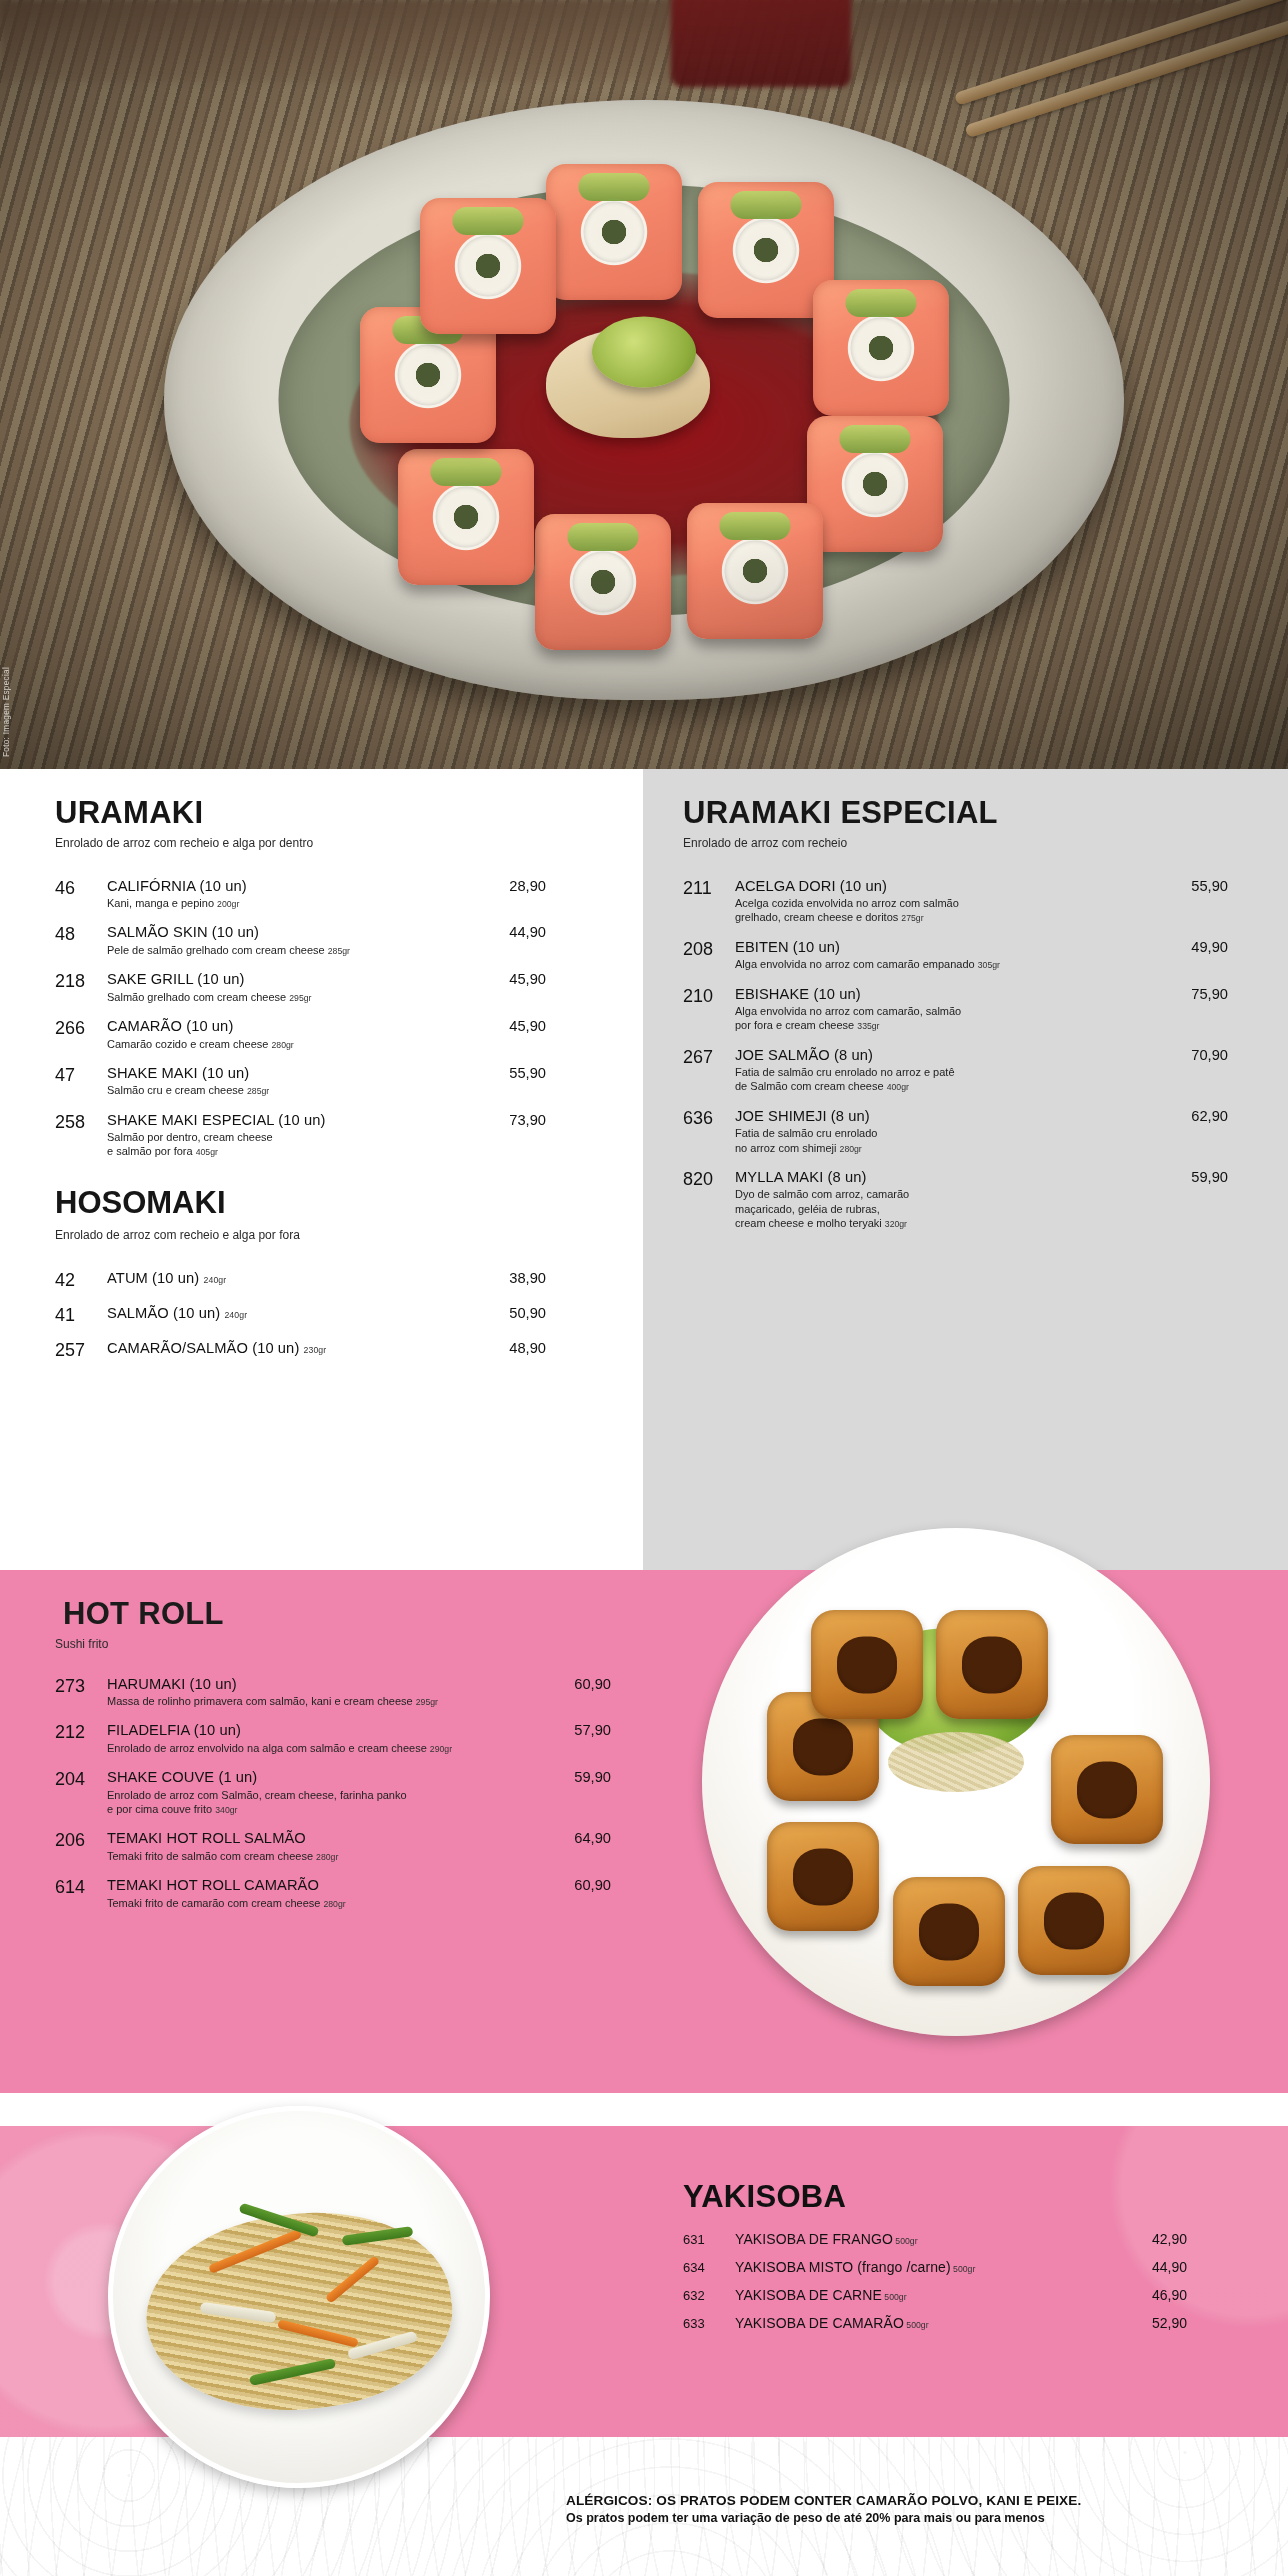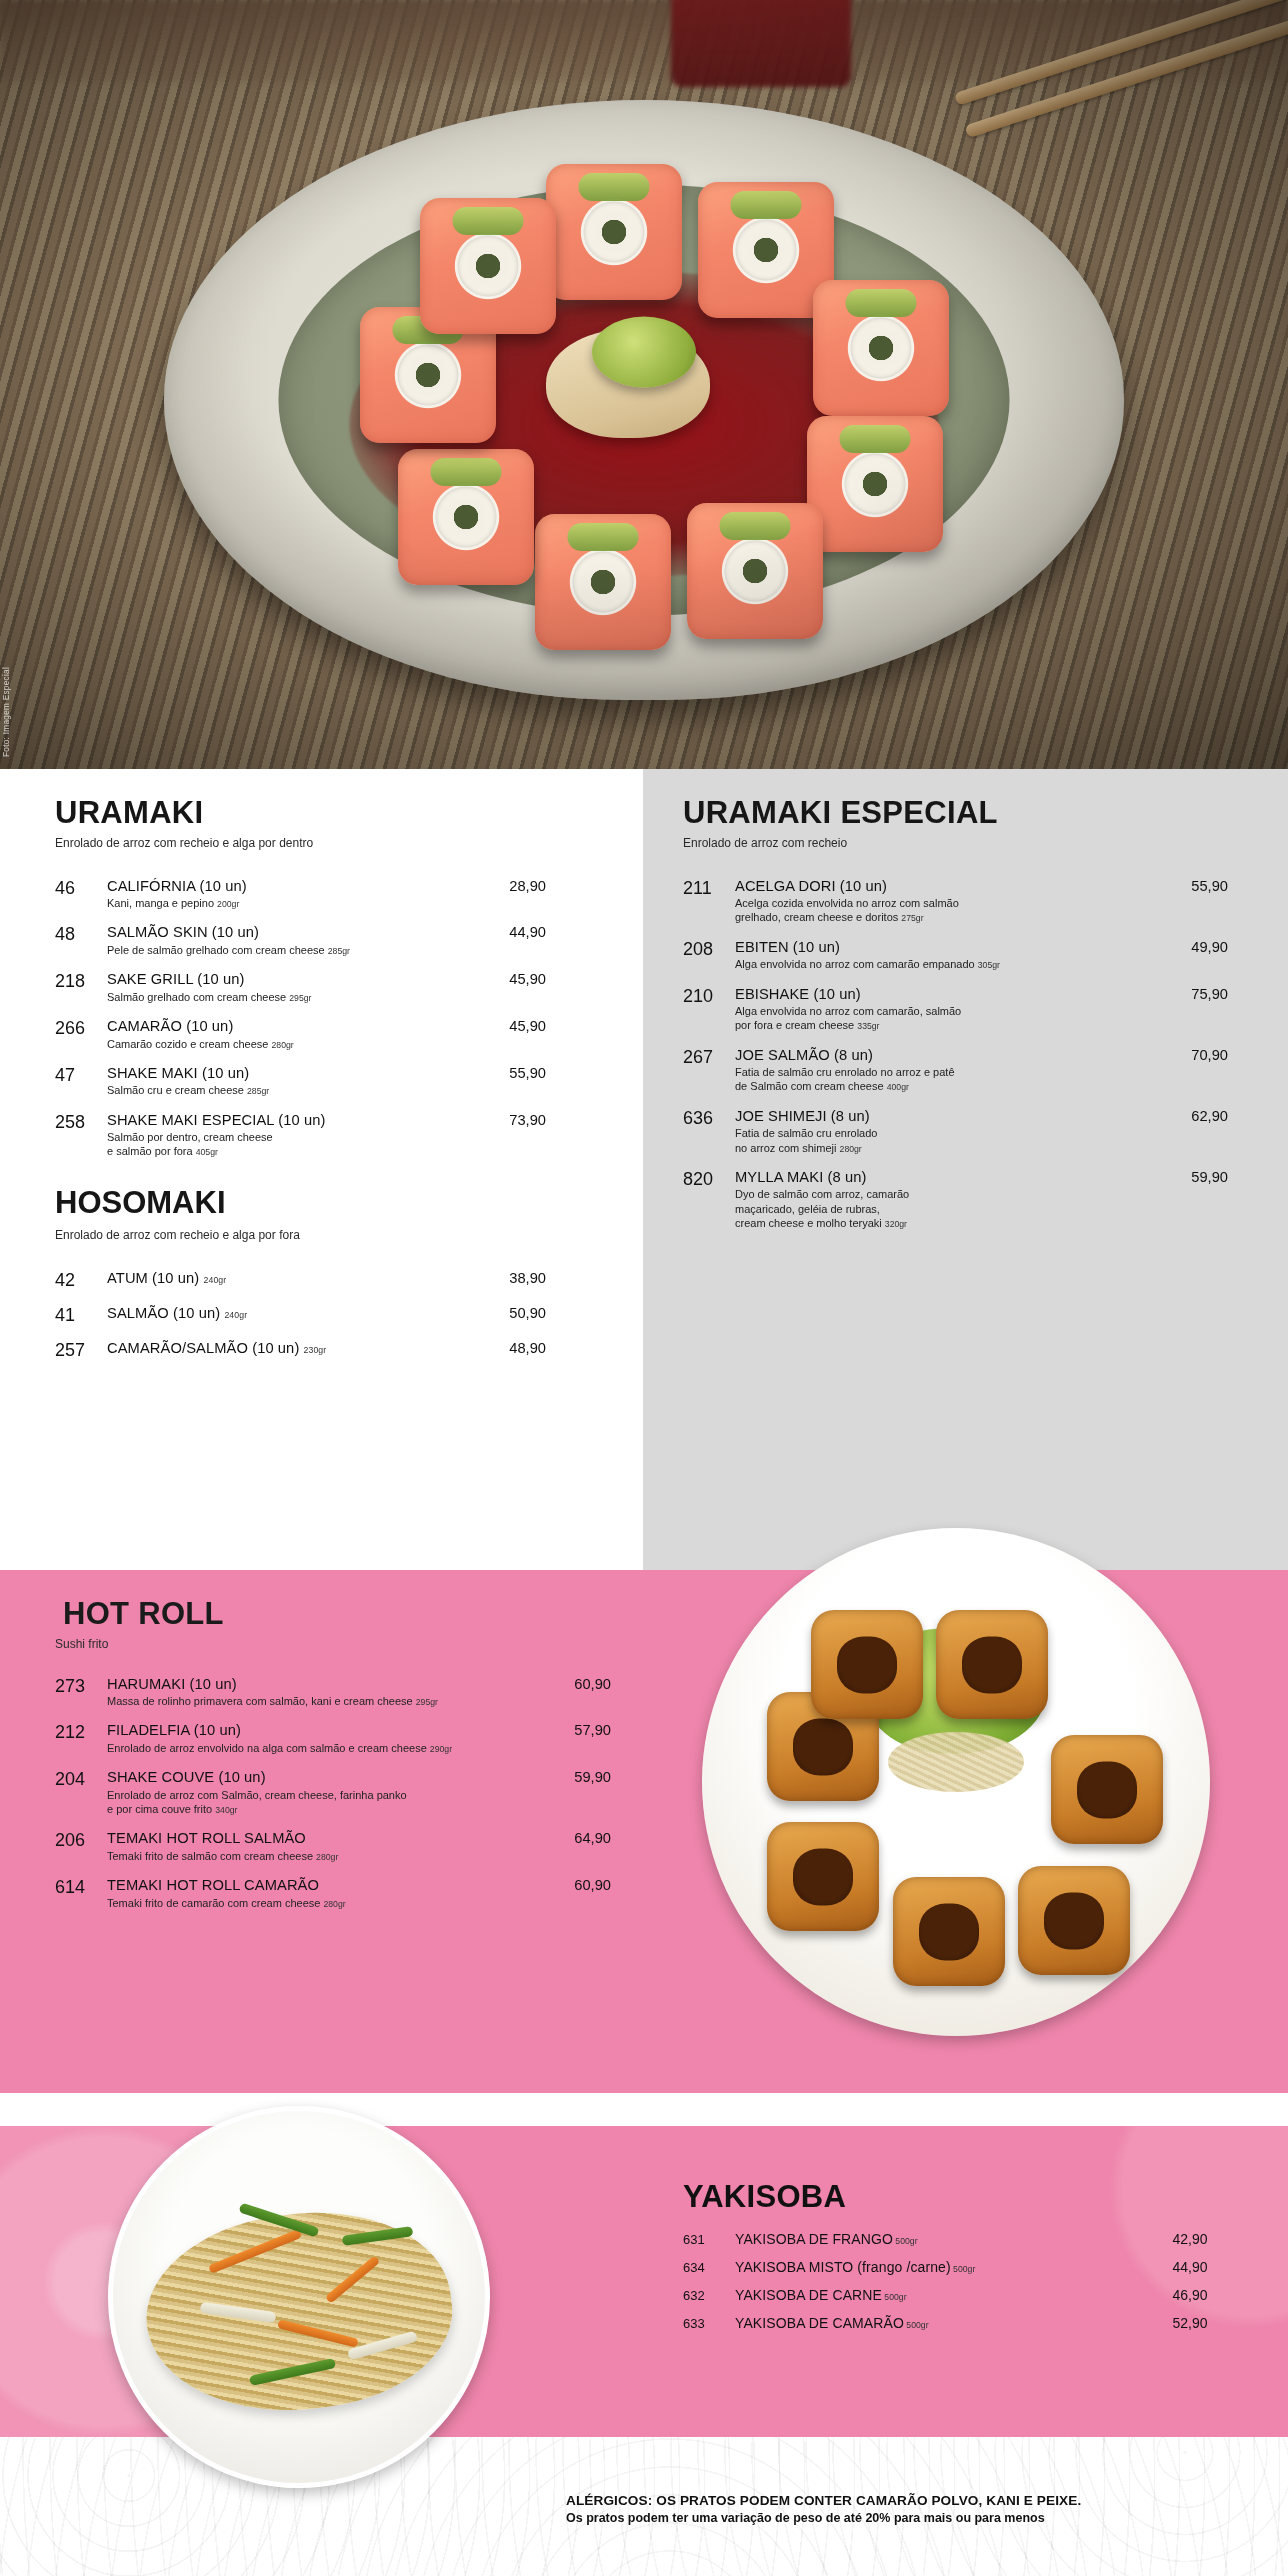--- a/index.html
+++ b/index.html
@@ -326,21 +326,21 @@
   .veg.carrot { background: linear-gradient(180deg,#f08b2c,#d2691a); height: 8.7px; }
   .veg.green  { background: linear-gradient(180deg,#5e9b2e,#3f7a1c); height: 9.8px; border-radius: 4.9px; }
   .veg.cab    { background: linear-gradient(180deg,#f2efe0,#d9d4be); height: 11px; border-radius: 5.5px; }
 
   .yaki-col { position: absolute; left: 683px; top: 2181px; width: 545px; }
   .yaki-col h2.section-title { font-size: 31px; color: #111; margin-bottom: 18.5px; }
   table.yaki { width: 100%; border-collapse: collapse; }
   table.yaki td { padding: 0 0 12px 0; vertical-align: baseline; }
   table.yaki td.code { width: 52px; font-size: 13px; }
   table.yaki td.body .item-name { font-size: 14px; }
-  table.yaki td.price { font-size: 14px; width: 76px; text-align: center; }
+  table.yaki td.price { font-size: 14px; width: 76px; text-align: left; }
 
   .footer-note {
     position: absolute;
     left: 566px; top: 2493px;
     width: 676px;
     text-align: left;
   }
   .footer-note .l1 {
     font-size: 13.6px; font-weight: 700; color: #111; letter-spacing: 0.1px;
   }
@@ -589,21 +589,21 @@
           <td class="code">212</td>
           <td class="body">
             <div class="item-name">FILADELFIA (10 un)</div>
             <div class="item-desc"><span>Enrolado de arroz envolvido na alga com salmão e cream cheese</span> <span class="wt">290gr</span></div>
           </td>
           <td class="price">57,90</td>
         </tr>
         <tr>
           <td class="code">204</td>
           <td class="body">
-            <div class="item-name">SHAKE COUVE (10 un)</div>
+            <div class="item-name">SHAKE COUVE (1 un)</div>
             <div class="item-desc"><span style="white-space:pre-line">Enrolado de arroz com Salmão, cream cheese, farinha panko
 e por cima couve frito</span> <span class="wt">340gr</span></div>
           </td>
           <td class="price">59,90</td>
         </tr>
         <tr>
           <td class="code">206</td>
           <td class="body">
             <div class="item-name">TEMAKI HOT ROLL SALMÃO</div>
             <div class="item-desc"><span>Temaki frito de salmão com cream cheese</span> <span class="wt">280gr</span></div>

